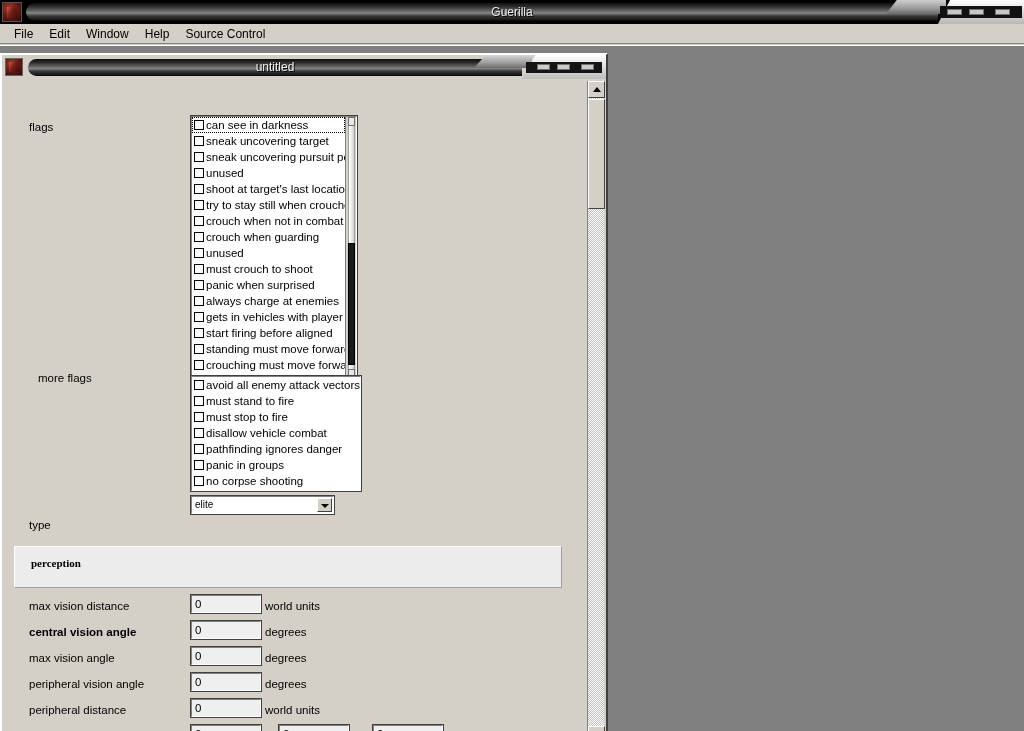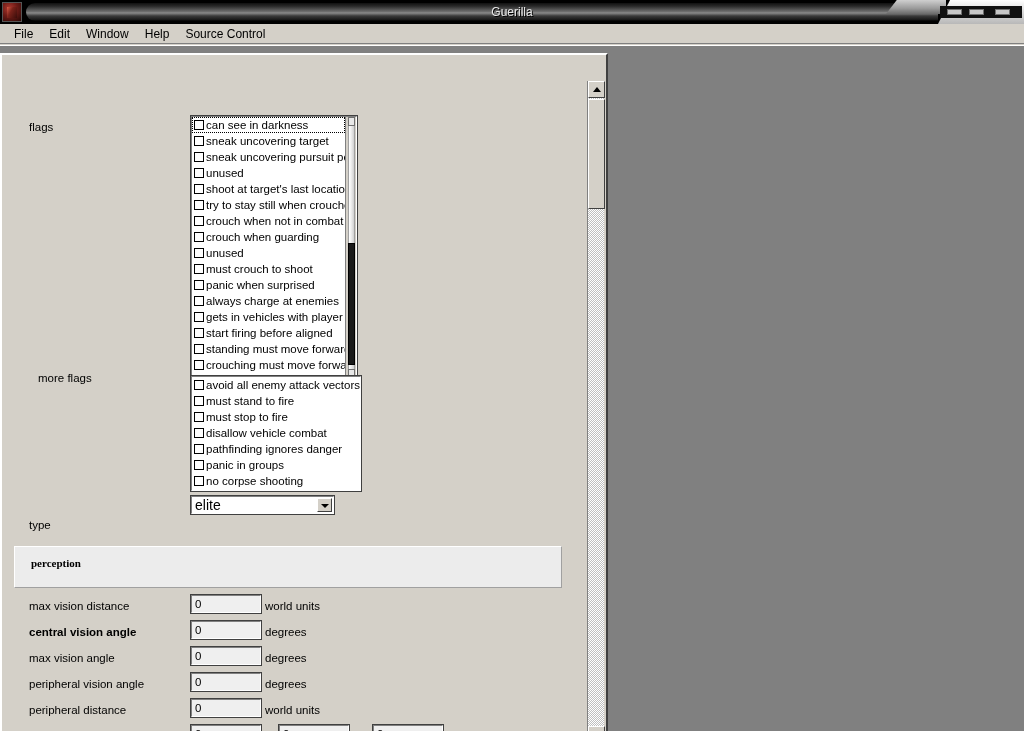--- a/index.html
+++ b/index.html
@@ -254,21 +254,21 @@
   
   .combo {
     position: absolute;
     height: 18px;
     background: #ffffff;
     border-top: 1px solid #808080;
     border-left: 1px solid #808080;
     border-right: 1px solid #ffffff;
     border-bottom: 1px solid #ffffff;
     outline: 1px solid #404040;
-    font-size: 14px;
+    font-size: 10px;
     line-height: 16px;
     padding-left: 3px;
     color: #000;
     overflow: hidden;
   }
   .combo-arrow {
     position: absolute; right: 1px; top: 1px;
     width: 15px; height: 14px;
     background: #d4d0c8;
     border-top: 1px solid #ffffff;
@@ -389,20 +389,31 @@
     <div class="menu-item">Edit</div>
     <div class="menu-item">Window</div>
     <div class="menu-item">Help</div>
     <div class="menu-item">Source Control</div>
   </div>
 
   <div id="mdi">
 
     <div id="docwin">
 
+      <div id="doc-titlebar">
+        <div class="dtb-icon"></div>
+        <div class="dtb-bar"></div>
+        <div class="dtb-title">untitled</div>
+        <div class="dtb-wedge"></div>
+        <div class="dtb-ctlplate"></div>
+        <div class="dtb-ctlstrip"></div>
+        <div class="dtb-btn b1"></div>
+        <div class="dtb-btn b2"></div>
+        <div class="dtb-btn b3"></div>
+      </div>
 
       <div id="formwrap">
         <div id="form">
 
           <div class="lbl" style="top:38px;">flags</div>
 
           <div class="listbox" style="left:189px; top:35px; width:166px; height:263px;">
             <div class="lb-inner" id="flags-items">
                 <div class="lb-item focused">
                   <span class="cbx"></span>

